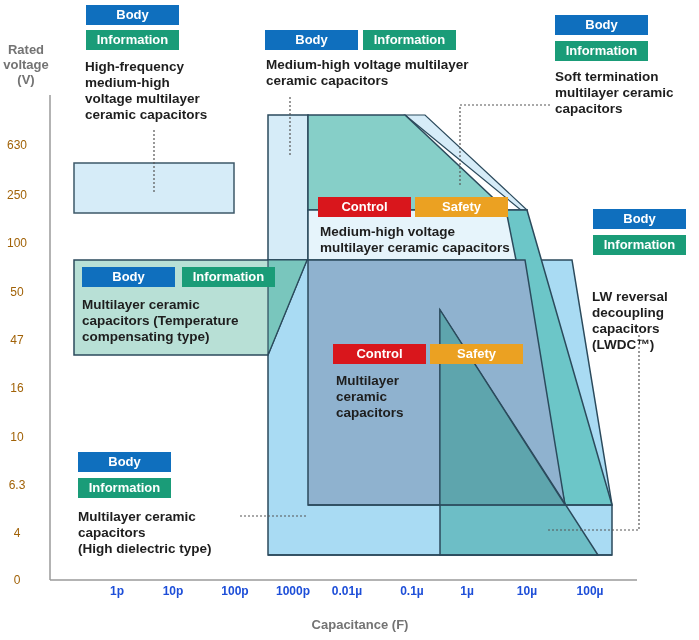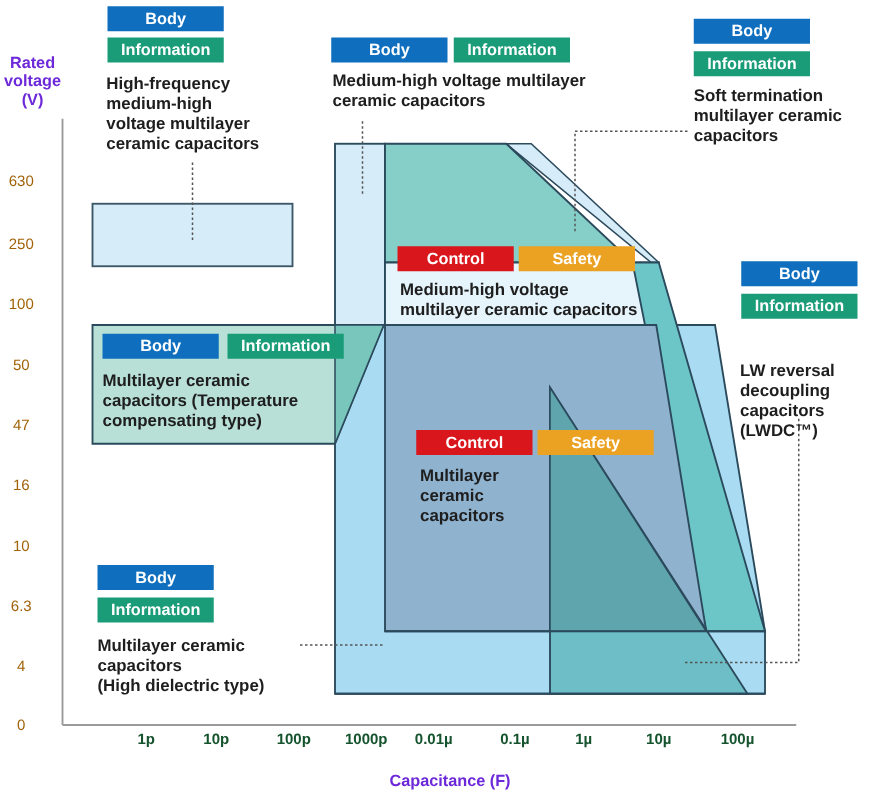--- a/index.html
+++ b/index.html
@@ -5,22 +5,22 @@
   html, body { margin:0; padding:0; background:#ffffff; }
   body { width:699px; height:640px; position:relative; overflow:hidden; font-family:"Liberation Sans", sans-serif; color:#1e1e1e; }
   #chart { position:absolute; left:0; top:0; width:699px; height:640px; }
   .badge { position:absolute; height:20px; line-height:20px; color:#fff; font-weight:bold; font-size:13px; text-align:center; font-family:"Liberation Sans", sans-serif; }
   .badge.body { background:#0f6fbe; }
   .badge.info { background:#1a9c78; }
   .badge.control { background:#d9161c; }
   .badge.safety { background:#eba122; }
   .label { position:absolute; font-weight:bold; font-size:13.5px; line-height:16px; color:#1e1e1e; font-family:"Liberation Sans", sans-serif; white-space:pre-line; }
   .ytick { position:absolute; left:0; width:34px; text-align:center; font-weight:normal; font-size:12px; color:#a16207; }
-  .xtick { position:absolute; top:584px; width:60px; text-align:center; font-weight:bold; font-size:12px; color:#14532d; }
-  .axis-title { position:absolute; font-weight:bold; font-size:13px; color:#6d28d9; text-align:center; }
+  .xtick { position:absolute; top:584px; width:60px; text-align:center; font-weight:bold; font-size:12px; color:#1d4ed8; }
+  .axis-title { position:absolute; font-weight:bold; font-size:13px; color:#737373; text-align:center; }
 </style>
 </head>
 <body>
 
 <svg id="chart" width="699" height="640" viewBox="0 0 699 640">
 
   <line x1="50" y1="95" x2="50" y2="580" stroke="#9a9a9a" stroke-width="1.5"></line>
   <line x1="50" y1="580" x2="637" y2="580" stroke="#9a9a9a" stroke-width="1.5"></line>
 
   <rect x="74" y="163" width="160" height="50" fill="#d6ecf8" stroke="#3d5868" stroke-width="1.5"></rect>

